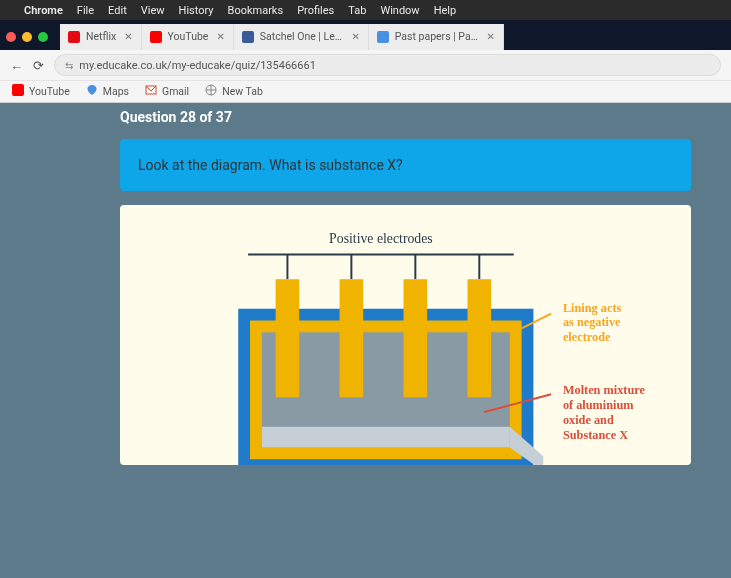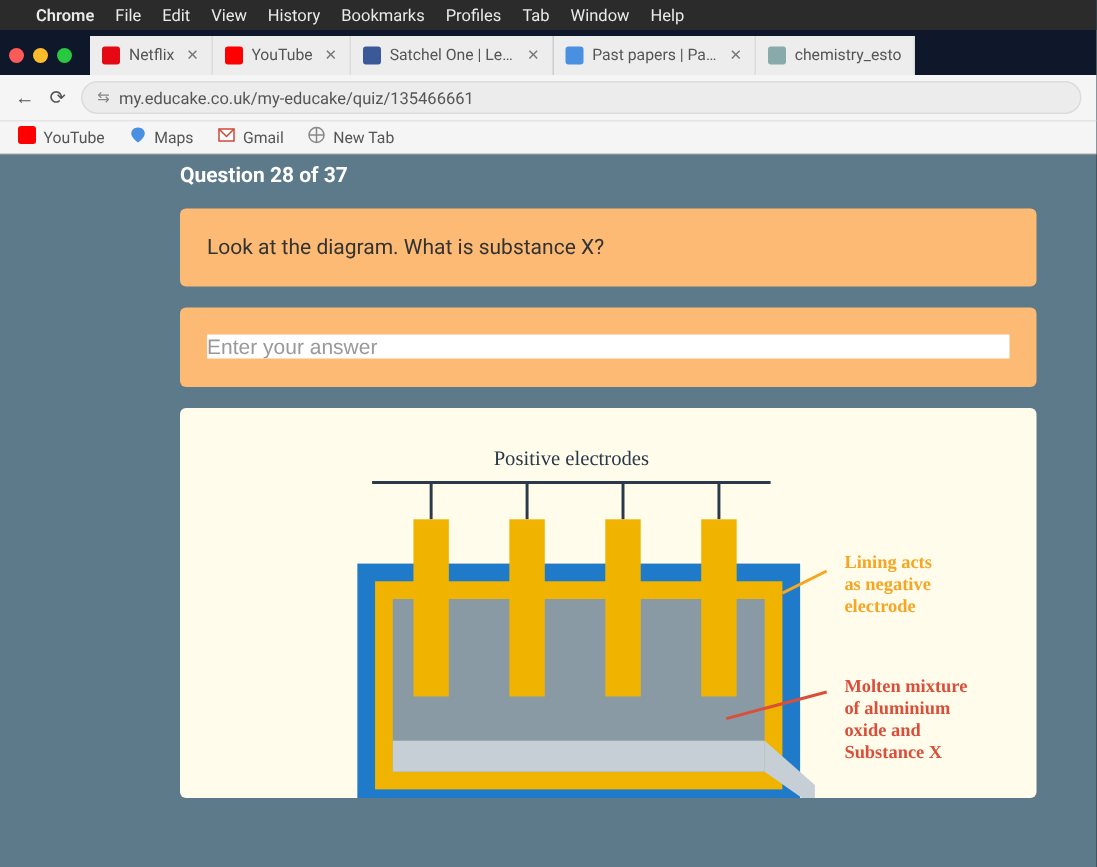--- a/index.html
+++ b/index.html
@@ -116,21 +116,21 @@
     height: calc(578px - 20px - 82px);
     overflow: hidden;
   }
   .qheader {
     color: #fff;
     font-size: 14px;
     padding: 6px 0 14px 0;
     font-weight: 700;
   }
   .card {
-    background: #fdba74;
+    background: #0ea5e9;
     border-radius: 4px;
     padding: 18px 18px;
     margin-bottom: 14px;
     font-size: 14px;
     color: #333;
   }
   .answer-input {
     width: 100%;
     border: none;
     outline: none;
@@ -234,26 +234,20 @@
       <span class="tab-title">Satchel One | Learning</span>
       <span class="tab-close">✕</span>
     </div>
     <div class="tab">
       <span class="favicon">
           <span class="fav-sq fav-pp"></span>
         </span>
       <span class="tab-title">Past papers | Past exa</span>
       <span class="tab-close">✕</span>
     </div>
-    <div class="tab">
-      <span class="favicon">
-          <span class="fav-sq fav-chem"></span>
-        </span>
-      <span class="tab-title">chemistry_esto</span>
-    </div>
   </div>
 
   <div class="addrbar">
     <span class="nav-icon">←</span>
     <span class="nav-icon">⟳</span>
     <div class="urlfield">
       <span class="site-icon">⇆</span>
       <span>my.educake.co.uk/my-educake/quiz/135466661</span>
     </div>
   </div>
@@ -292,23 +286,20 @@
   </div>
 </div>
 
 <div class="page">
   <div class="qheader">Question 28 of 37</div>
 
   <div class="card">
     <span>Look at the diagram. What is substance X?</span>
   </div>
 
-  <div class="card">
-    <input class="answer-input" type="text" placeholder="Enter your answer" style="">
-  </div>
 
   <div class="diagram-card">
     <svg class="diagram-svg" viewBox="0 0 560 260">
 
       <text x="255" y="18" text-anchor="middle" class="pos-elec-label">Positive electrodes</text>
 
       <line x1="120" y1="30" x2="390" y2="30" stroke="#2a3a4a" stroke-width="2"></line>
 
       <line x1="160" y1="30" x2="160" y2="55" stroke="#2a3a4a" stroke-width="2"></line>
       <line x1="225" y1="30" x2="225" y2="55" stroke="#2a3a4a" stroke-width="2"></line>

